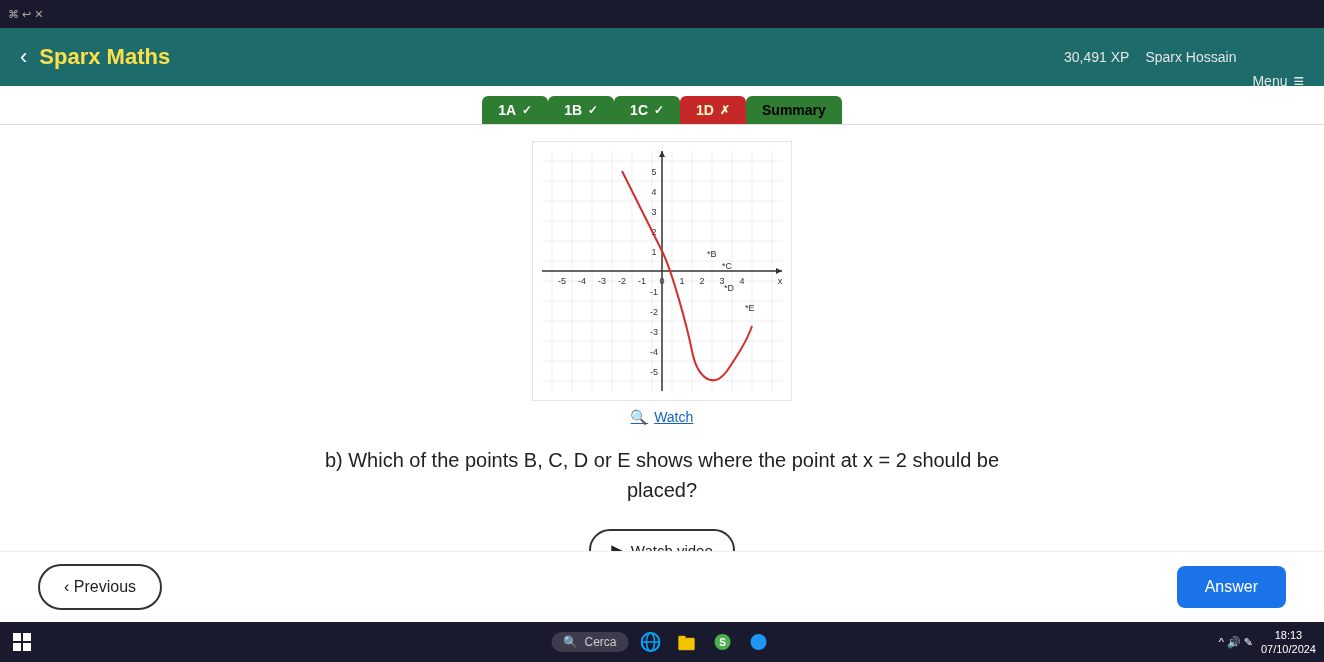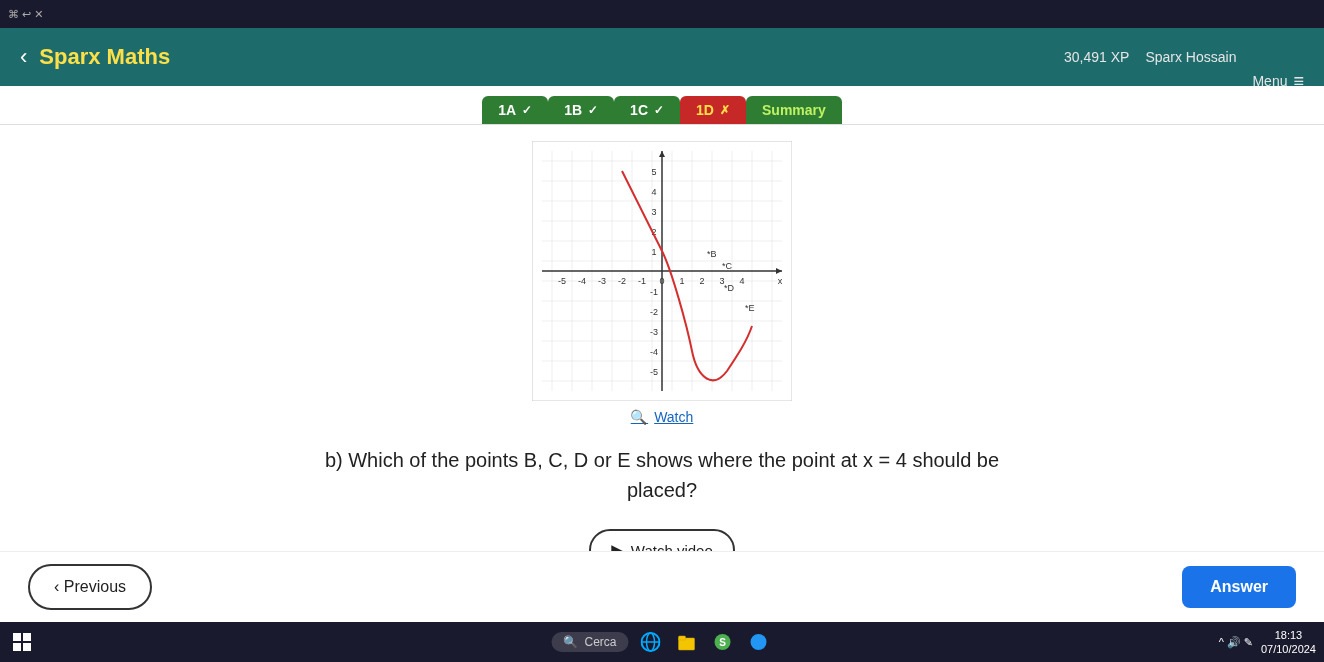--- a/index.html
+++ b/index.html
@@ -108,25 +108,25 @@
       gap: 6px;
       border: none;
       outline: none;
     }
     .tab-complete {
       background: #2e7d32;
       color: white;
     }
     .tab-active {
       background: #c62828;
-      color: #fde047;
+      color: #fef9c3;
     }
     .tab-summary {
       background: #2e7d32;
-      color: #bef264;
+      color: #000000;
     }
     .tab-icon {
       font-size: 12px;
     }
 
     
     .main-content {
       flex: 1;
       background: white;
       display: flex;
@@ -184,21 +184,21 @@
       border-radius: 25px;
       background: white;
       font-size: 15px;
       cursor: pointer;
       color: #222;
     }
 
     
     .bottom-bar {
       width: 100%;
-      padding: 12px 28px;
+      padding: 12px 38px;
       background: white;
       display: flex;
       align-items: center;
       justify-content: space-between;
       border-top: 1px solid #eee;
       position: relative;
     }
     .prev-btn {
       display: flex;
       align-items: center;
@@ -212,21 +212,21 @@
       cursor: pointer;
       color: #222;
     }
     .answer-btn {
       padding: 12px 28px;
       background: #1a73e8;
       color: white;
       border: none;
       border-radius: 8px;
       font-size: 16px;
-      font-weight: 700;
+      font-weight: 400;
       cursor: pointer;
     }
 
     
     .taskbar {
       width: 100%;
       height: 40px;
       background: #1a1a2e;
       display: flex;
       align-items: center;
@@ -401,21 +401,21 @@
 
         <text x="213" y="170" font-size="9" fill="#333">*E</text>
       </svg>
     </div>
 
     <button class="zoom-btn">
       <span>🔍</span>
       <span>Watch</span>
     </button>
 
-    <div class="question-text">b) Which of the points B, C, D or E shows where the point at x = 4 should be placed?</div>
+    <div class="question-text">b) Which of the points B, C, D or E shows where the point at x = 2 should be placed?</div>
 
     <button class="watch-video-btn">
       <span>▶</span>
       <span>Watch video</span>
     </button>
   </div>
 
   <div class="bottom-bar">
     <button class="prev-btn">
       <span>‹ Previous</span>

